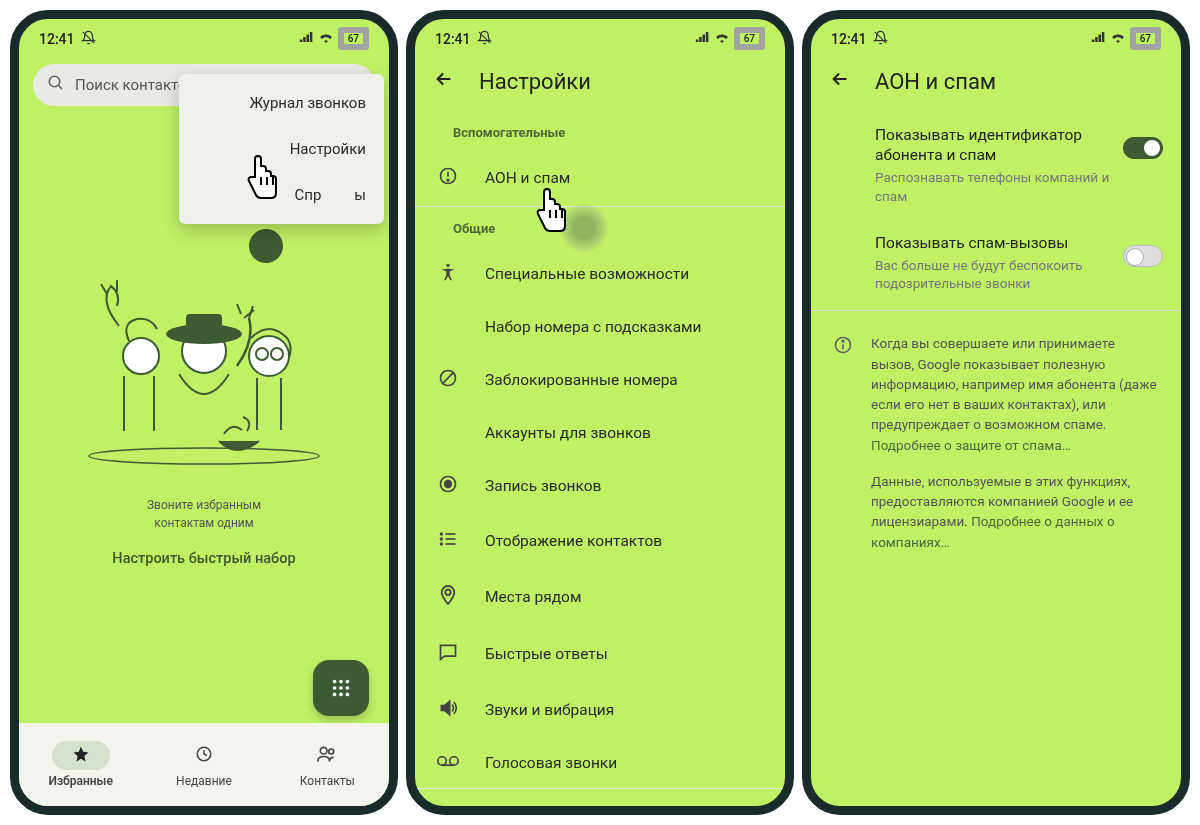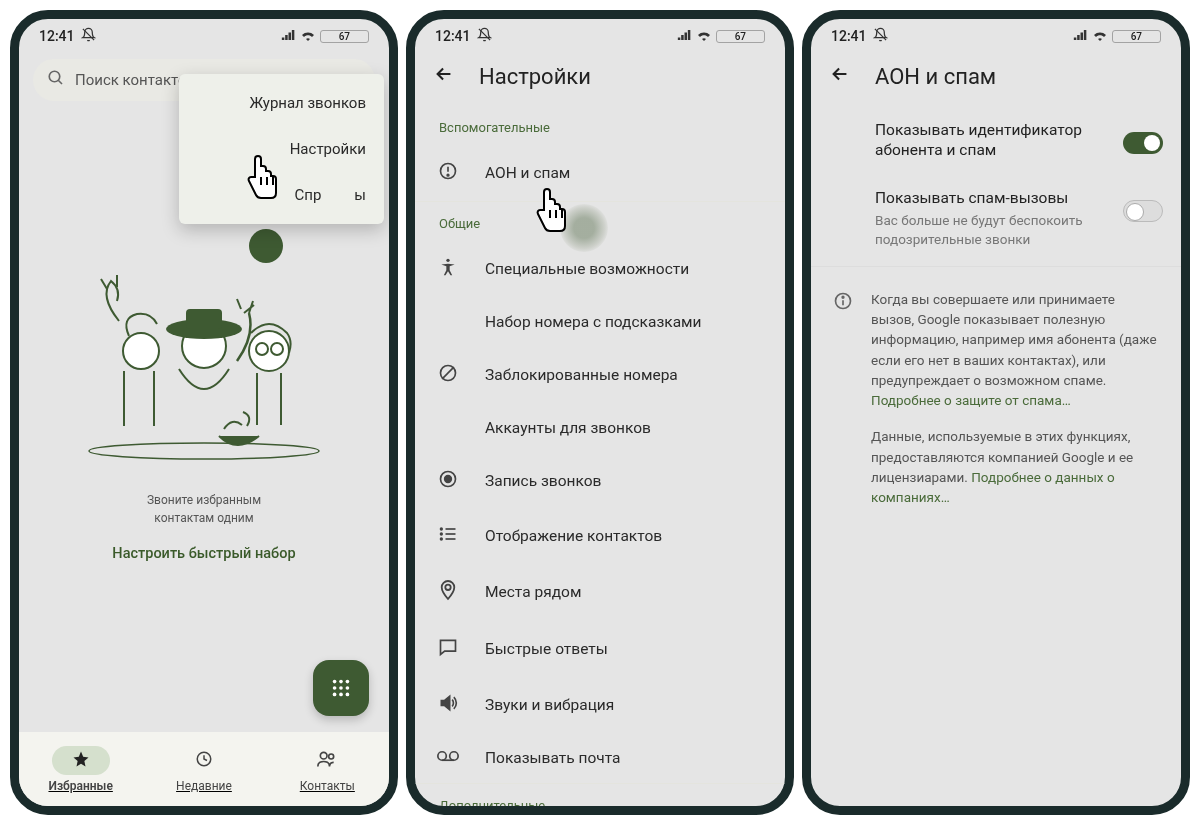--- a/index.html
+++ b/index.html
@@ -10,39 +10,39 @@
     gap: 8px;
     padding: 10px;
     width: 1200px;
     height: 825px;
   }
   .phone {
     width: 390px;
     height: 805px;
     border: 9px solid #1a2b2b;
     border-radius: 38px;
-    background: #e5e5e5;
+    background: #bef264;
     position: relative;
     overflow: hidden;
     display: flex;
     flex-direction: column;
   }
   .status-bar {
     display: flex;
     justify-content: space-between;
     align-items: center;
     padding: 8px 20px 4px 20px;
     font-size: 14px;
     font-weight: 500;
     color: #222;
   }
   .status-left, .status-right { display: flex; align-items: center; gap: 6px; }
   .bell-off { font-size: 14px; }
   .sig-wifi-bat { display: flex; align-items: center; gap: 4px; font-size: 12px; }
-  .battery-box { border: 1px solid #a3a3a3; border-radius: 3px; padding: 0 18px; font-size: 10px; position: relative; text-align: right; }
+  .battery-box { border: 6px solid #a3a3a3; border-radius: 3px; padding: 0 4px; font-size: 10px; position: relative; text-align: right; }
 
   
   .search-pill {
     margin: 10px 14px;
     background: #e9e9e4;
     border-radius: 26px;
     display: flex;
     align-items: center;
     padding: 10px 14px;
     gap: 10px;
@@ -107,27 +107,26 @@
     align-items: center;
     justify-content: center;
     color: #fff;
     box-shadow: 0 4px 10px rgba(0,0,0,0.2);
   }
   .bottom-nav {
     position: absolute;
     bottom: 0;
     left: 0;
     right: 0;
-    height: 74px;
+    height: 83px;
     background: #f4f4ef;
     display: flex;
     justify-content: space-around;
     align-items: center;
     padding: 6px 0;
-    text-decoration: underline;
   }
   .nav-item {
     display: flex;
     flex-direction: column;
     align-items: center;
     gap: 4px;
     font-size: 12px;
     color: #444;
     width: 100px;
   }
@@ -145,22 +144,22 @@
     align-items: center;
     gap: 24px;
     padding: 14px 18px 16px 18px;
   }
   .back-arrow { font-size: 22px; color: #222; }
   .page-title { font-size: 22px; font-weight: 400; color: #222; }
 
   .section-label {
     color: #4a6b3a;
     font-size: 13px;
-    font-weight: 400;
-    padding: 14px 22px 10px 24px;
+    font-weight: 700;
+    padding: 14px 22px 10px 38px;
   }
   .settings-list { flex: 1; overflow: hidden; }
   .setting-row {
     display: flex;
     align-items: center;
     gap: 26px;
     padding: 16px 22px;
     font-size: 15.5px;
     color: #2a2a2a;
   }
@@ -503,21 +502,21 @@
       <span>Звуки и вибрация</span>
     </div>
     <div class="setting-row">
       <span class="row-icon">
         <svg width="22" height="14" viewBox="0 0 26 14" fill="none" stroke="#444" stroke-width="2">
             <circle cx="6" cy="7" r="5"></circle>
             <circle cx="20" cy="7" r="5"></circle>
             <line x1="6" y1="12" x2="20" y2="12"></line>
           </svg>
       </span>
-      <span>Показывать почта</span>
+      <span>Голосовая звонки</span>
     </div>
     <div class="divider"></div>
     <div class="section-label">Дополнительные</div>
   </div>
 </div>
 
 <div class="phone">
   <div class="status-bar">
     <div class="status-left">
       <span>12:41</span>
@@ -545,20 +544,21 @@
       <svg width="22" height="22" viewBox="0 0 24 24" fill="none" stroke="#222" stroke-width="2.2">
           <path d="M19 12H5M11 18l-6-6 6-6"></path>
         </svg>
     </span>
     <span class="page-title">АОН и спам</span>
   </div>
 
   <div class="toggle-row">
     <div class="toggle-texts">
       <div class="toggle-title">Показывать идентификатор абонента и спам</div>
+      <div class="toggle-sub">Распознавать телефоны компаний и спам</div>
     </div>
     <div class="switch switch-on"></div>
   </div>
 
   <div class="toggle-row">
     <div class="toggle-texts">
       <div class="toggle-title">Показывать спам-вызовы</div>
       <div class="toggle-sub">Вас больше не будут беспокоить подозрительные звонки</div>
     </div>
     <div class="switch switch-off"></div>

